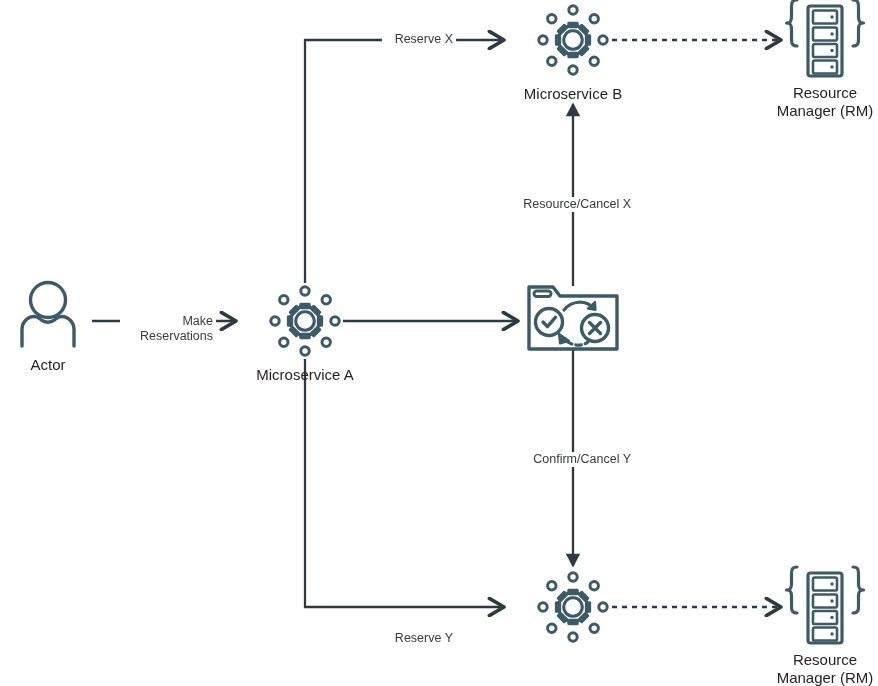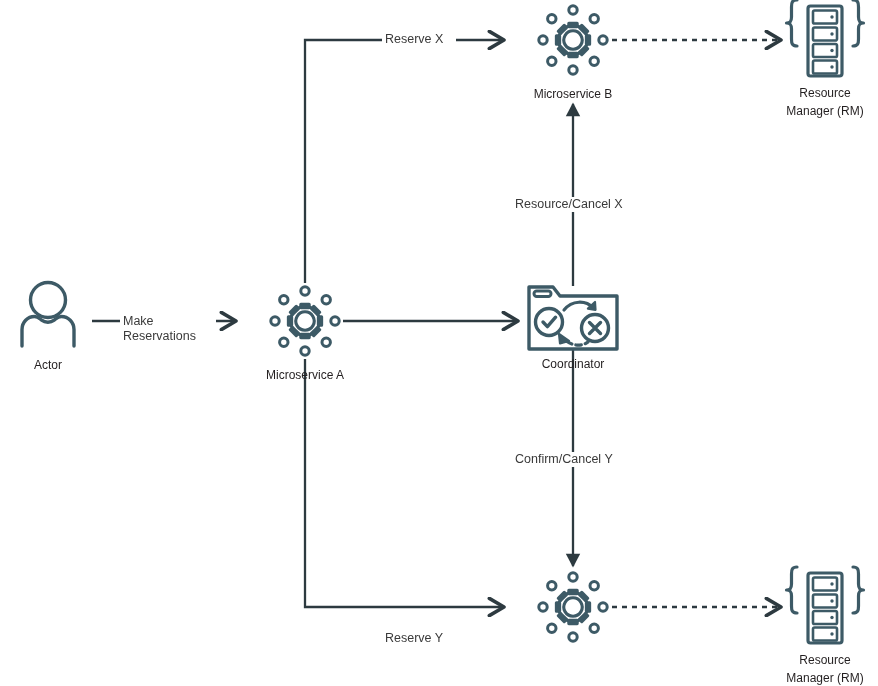--- a/index.html
+++ b/index.html
@@ -23,29 +23,29 @@
     position: absolute;
     left: 0;
     top: 0;
     width: 878px;
     height: 686px;
   }
   .node-label {
     position: absolute;
     text-align: center;
     color: #231f20;
-    font-size: 12px;
+    font-size: 15px;
     line-height: 18px;
     font-family: "Liberation Sans", sans-serif;
     white-space: pre-line;
     pointer-events: none;
   }
   .edge-label {
     position: absolute;
-    text-align: left;
+    text-align: right;
     color: #3a3a3a;
     font-size: 12.5px;
     line-height: 15px;
     font-family: "Liberation Sans", sans-serif;
     background: #ffffff;
     white-space: pre-line;
     padding: 0 3px;
     box-sizing: border-box;
   }
 </style>
@@ -174,21 +174,20 @@
     </g>
   </svg>
 
   <div class="node-label" style="left:0px; top:356px; width:96px;">Actor</div>
 
   <div class="node-label" style="left:215px; top:366px; width:180px;">Microservice A</div>
 
   <div class="node-label" style="left:483px; top:85px; width:180px;">Microservice B</div>
 
 
-  <div class="node-label" style="left:493px; top:355px; width:160px;">Coordinator</div>
 
   <div class="node-label" style="left:755px; top:84px; width:140px;">Resource
 Manager (RM)</div>
 
   <div class="node-label" style="left:755px; top:651px; width:140px;">Resource
 Manager (RM)</div>
 
   <div class="edge-label" style="left:120px; top:298px; width:96px;margin-top:16px;">Make
 Reservations</div>
 

